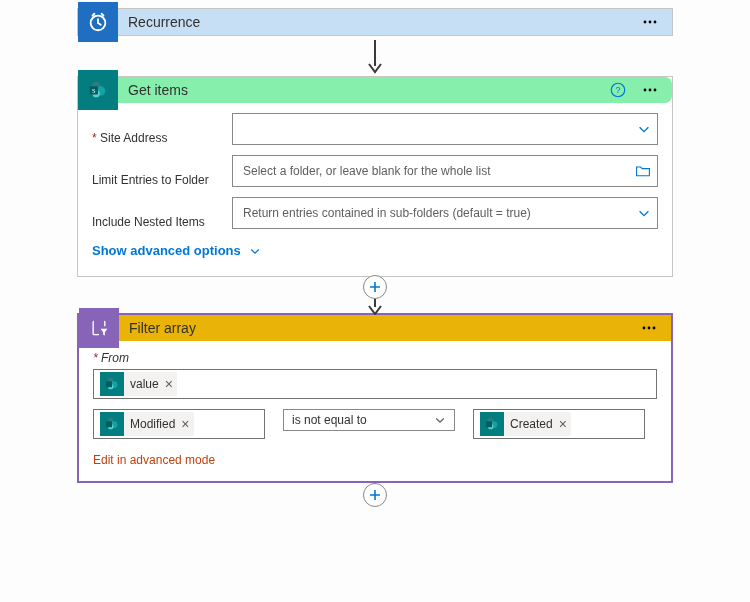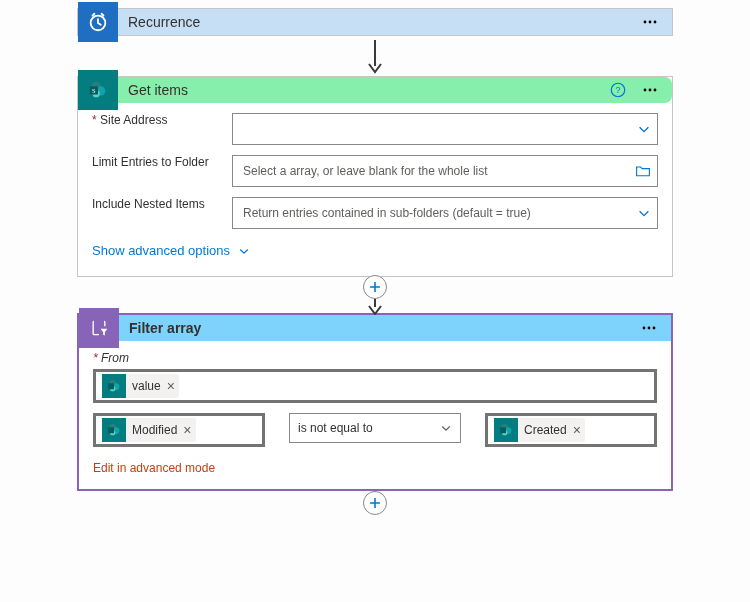--- a/index.html
+++ b/index.html
@@ -40,26 +40,26 @@
     display: flex; align-items: center; justify-content: center;
     cursor: pointer;
     color: #323130;
   }
   .help { color: #0078d4; }
   .recurrence .header { background: #c7dff5; }
   .recurrence .icon-box { background: #1F6EC2; }
   .getitems .header { background: #86efac; border-radius: 7px; }
   .getitems .icon-box { background: #047d80; }
   .filter { border: 2px solid #8764b8; }
-  .filter .header { background: #7dd3fc; font-weight: bold; }
+  .filter .header { background: #eab308; }
   .filter .icon-box { background: #8764b8; }
   .body { padding: 10px 14px 14px 14px; }
   .row {
     display: flex;
-    align-items: flex-start;
+    align-items: flex-end;
     margin-bottom: 10px;
   }
   .label {
     width: 140px;
     font-size: 12px;
     padding-right: 6px;
   }
   .req { color: #a4262c; }
   .field {
     flex: 1;
@@ -79,20 +79,21 @@
     color: #0078d4;
   }
   .advanced {
     color: #0078d4;
     font-size: 13px;
     cursor: pointer;
     display: inline-flex;
     align-items: center;
     gap: 8px;
     padding: 4px 0 4px 0;
+    font-weight: bold;
   }
   .arrow-wrap {
     display: flex;
     justify-content: center;
     padding: 4px 0 2px 0;
   }
   .add-circle {
     width: 24px; height: 24px;
     border: 1px solid #8a8886;
     border-radius: 50%;
@@ -111,21 +112,21 @@
     margin: 0;
     height: 28px;
     position: relative;
   }
   .stacked-label {
     font-size: 12px;
     margin-bottom: 4px;
     font-style: italic;
   }
   .token-field {
-    border: 3px solid #737373;
+    border: 1px solid #737373;
     min-height: 30px;
     display: flex;
     align-items: center;
     padding: 2px 4px;
     background: #fff;
   }
   .token {
     display: inline-flex;
     align-items: center;
     background: #f3f2f1;
@@ -144,27 +145,26 @@
     margin-left: 6px;
     color: #605e5c;
     font-size: 14px;
     cursor: pointer;
     line-height: 1;
   }
   .cond-row {
     display: flex;
     gap: 18px;
     margin-top: 10px;
-    justify-content: space-between;
   }
   .cond-row .token-field { flex: 0 0 172px; padding-left:6px;}
   .op-field {
     flex: 0 0 172px;
     border: 1px solid #8a8886;
-    height: 30px;
+    height: 22px;
     display: flex;
     align-items: center;
     justify-content: space-between;
     padding: 0 8px;
     font-size: 12px;
     background: #fff;
   }
   .edit-adv {
     color: #c2410c;
     font-size: 12px;
@@ -239,21 +239,21 @@
           <span class="chev">
             <svg width="14" height="14" viewBox="0 0 16 16">
                 <path d="M3 6l5 5 5-5" stroke="#0078d4" stroke-width="1.6" fill="none"></path>
               </svg>
           </span>
         </div>
       </div>
       <div class="row">
         <div class="label">Limit Entries to Folder</div>
         <div class="field placeholder">
-          <span>Select a array, or leave blank for the whole list</span>
+          <span>Select a folder, or leave blank for the whole list</span>
           <span class="folder">
             <svg width="16" height="16" viewBox="0 0 20 20">
                 <path d="M2 5h5l2 2h9v9H2z" fill="none" stroke="#0078d4" stroke-width="1.4"></path>
               </svg>
           </span>
         </div>
       </div>
       <div class="row">
         <div class="label">Include Nested Items</div>
         <div class="field placeholder">

